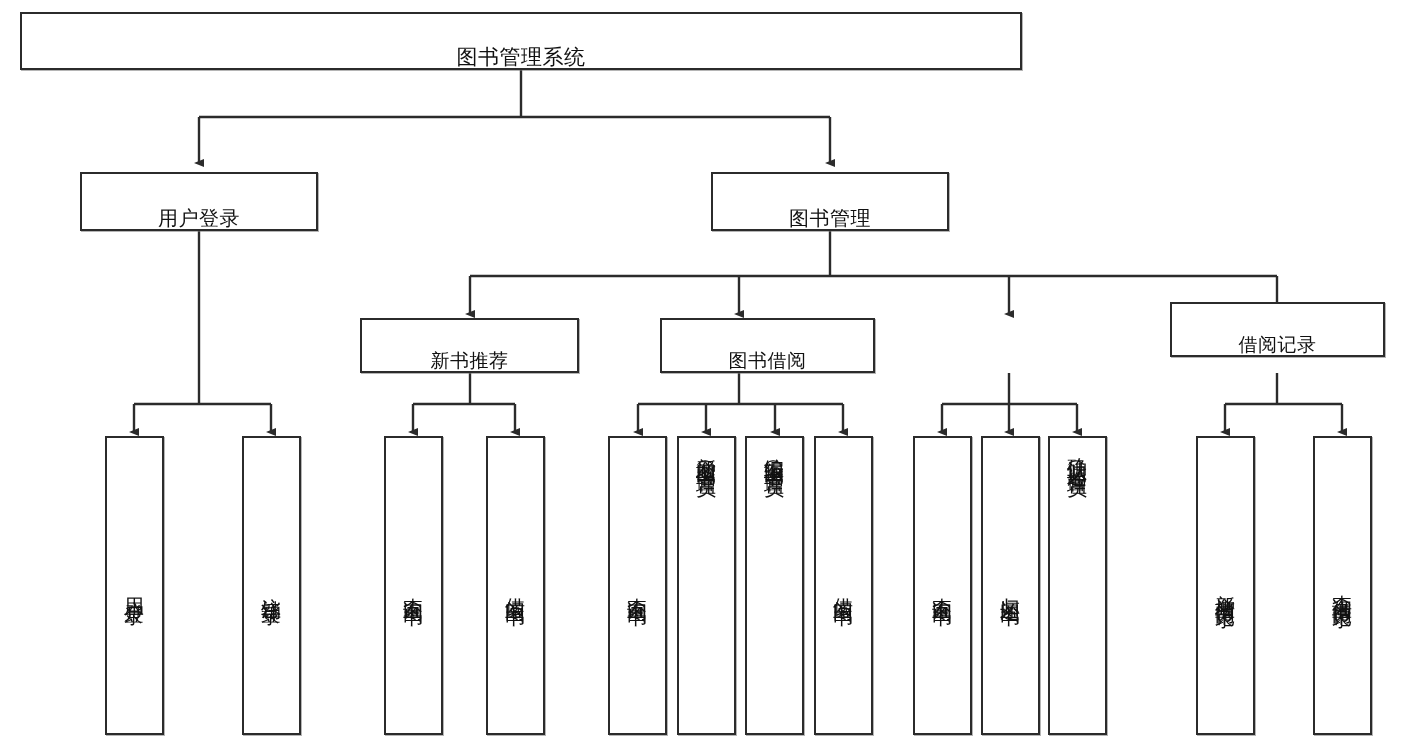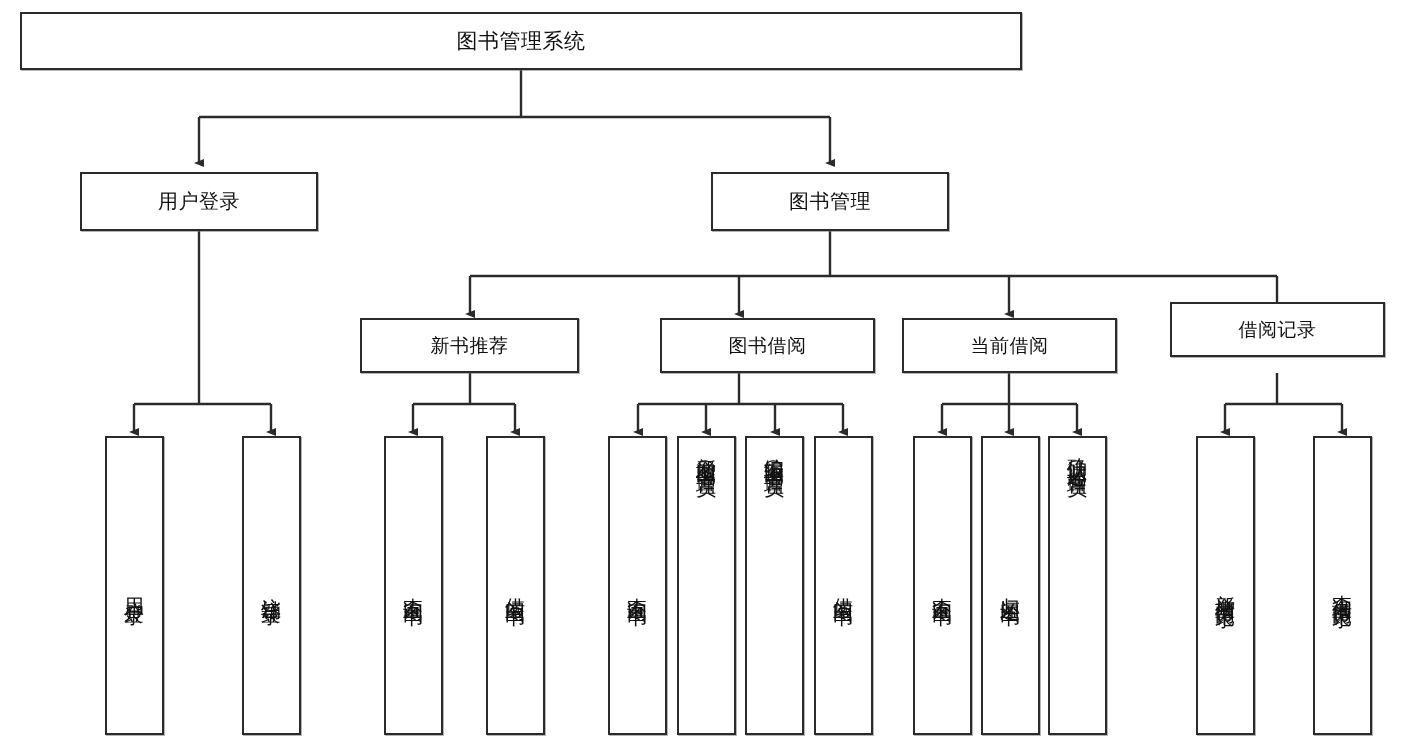--- a/index.html
+++ b/index.html
@@ -23,21 +23,21 @@
     width: 1405px;
     height: 747px;
     pointer-events: none;
   }
   .node {
     position: absolute;
     box-sizing: border-box;
     border: 2px solid #2b2b2b;
     background: #ffffff;
     display: flex;
-    align-items: center;
+    align-items: flex-end;
     justify-content: center;
     color: #111111;
     box-shadow: 1px 1px 0 rgba(120,120,120,0.55);
   }
   .node .label {
     display: block;
     text-align: center;
     line-height: 1.05;
     letter-spacing: 0.5px;
   }
@@ -134,23 +134,20 @@
   <div class="node level3" style="left:360px; top:318px; width:219px; height:55px;">
     <span class="label">新书推荐</span>
   </div>
 
   <div class="node level2" style="left:711px; top:172px; width:238px; height:59px;">
     <span class="label">图书管理</span>
   </div>
   <div class="node level3" style="left:660px; top:318px; width:215px; height:55px;">
     <span class="label">图书借阅</span>
   </div>
-  <div class="node level3" style="left:902px; top:318px; width:215px; height:55px;">
-    <span class="label">当前借阅</span>
-  </div>
   <div class="node level3" style="left:1170px; top:302px; width:215px; height:55px;">
     <span class="label">借阅记录</span>
   </div>
 
   <div class="node leaf centered" style="left:105px; top:436px; width:59px; height:299px;">
     <span class="label">用户登录</span>
   </div>
   <div class="node leaf centered" style="left:242px; top:436px; width:59px; height:299px;">
     <span class="label">注销登录</span>
   </div>

